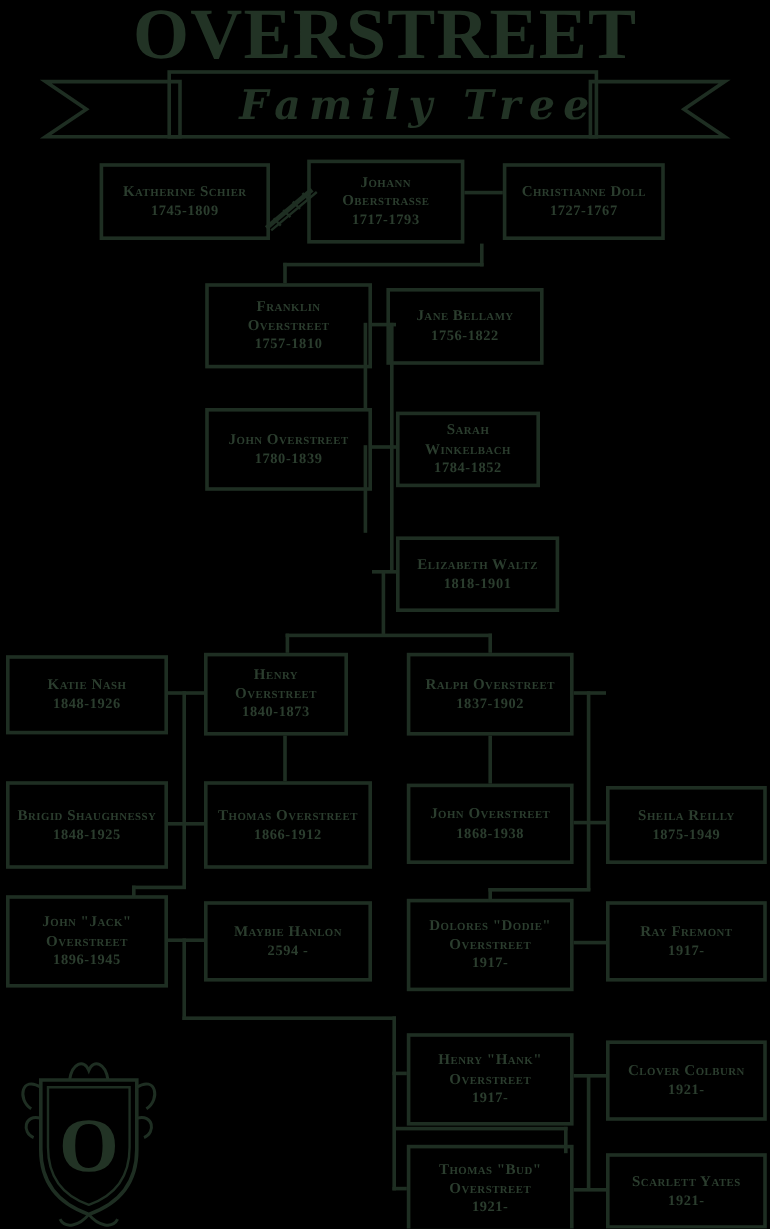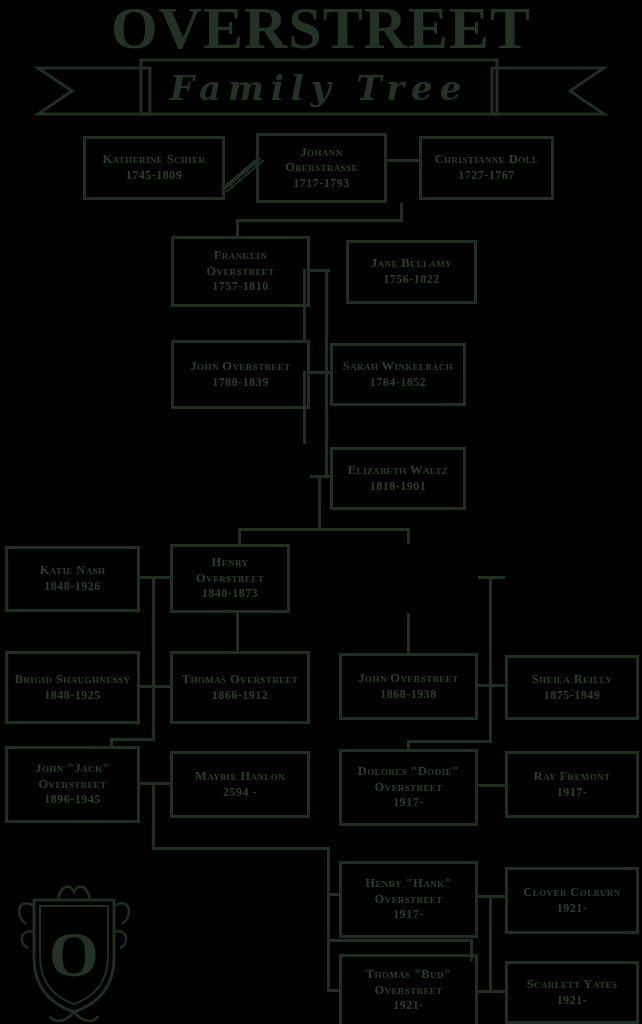--- a/index.html
+++ b/index.html
@@ -12,21 +12,21 @@
     position:relative;width:642px;height:1024px;background:var(--bg);
     overflow:hidden;font-family:"Liberation Serif",serif;
   }
   #main-title{
     position:absolute;left:0;top:-6px;width:642px;text-align:center;
     font-size:60px;font-weight:bold;letter-spacing:1px;color:#223325;
     font-variant:small-caps;
   }
   #banner-text{
     position:absolute;left:140px;top:62px;width:358px;height:52px;
-    text-align:center;line-height:52px;
+    text-align:right;line-height:52px;
     font-family:"DejaVu Serif",serif;font-style:italic;font-weight:bold;
     font-size:34px;letter-spacing:7px;color:#223325;
   }
   .pbox{
     position:absolute;border:3px solid var(--line);background:var(--bg);
     display:flex;flex-direction:column;align-items:center;justify-content:center;
     text-align:center;color:var(--ink);padding:2px 4px;box-sizing:border-box;
   }
   .pname{
     font-variant:small-caps;font-weight:bold;font-size:12.5px;line-height:1.25;
@@ -64,46 +64,50 @@
   </div>
   <div class="pbox" style="left:419px;top:136px;width:135px;height:64px">
     <div class="pname">Christianne Doll</div>
     <div class="pdates">1727-1767</div>
   </div>
 
   <div class="pbox" style="left:171px;top:236px;width:139px;height:71px">
     <div class="pname">Franklin Overstreet</div>
     <div class="pdates">1757-1810</div>
   </div>
-  <div class="pbox" style="left:346px;top:240px;width:131px;height:64px">
+  <div class="pbox" style="left:322px;top:240px;width:131px;height:64px">
     <div class="pname">Jane Bellamy</div>
     <div class="pdates">1756-1822</div>
   </div>
 
   <div class="pbox" style="left:171px;top:340px;width:139px;height:69px">
     <div class="pname">John Overstreet</div>
     <div class="pdates">1780-1839</div>
   </div>
-  <div class="pbox" style="left:330px;top:343px;width:136px;height:63px">
+  <div class="pbox" style="left:330px;top:343px;width:120px;height:63px">
     <div class="pname">Sarah Winkelbach</div>
     <div class="pdates">1784-1852</div>
   </div>
 
   <div class="pbox" style="left:330px;top:447px;width:136px;height:63px">
     <div class="pname">Elizabeth Waltz</div>
     <div class="pdates">1818-1901</div>
   </div>
 
   <div class="pbox" style="left:5px;top:546px;width:135px;height:66px">
     <div class="pname">Katie Nash</div>
     <div class="pdates">1848-1926</div>
   </div>
   <div class="pbox" style="left:170px;top:544px;width:120px;height:69px">
     <div class="pname">Henry Overstreet</div>
     <div class="pdates">1840-1873</div>
+  </div>
+  <div class="pbox" style="left:339px;top:544px;width:139px;height:69px">
+    <div class="pname">Ralph Overstreet</div>
+    <div class="pdates">1837-1902</div>
   </div>
 
   <div class="pbox" style="left:5px;top:651px;width:135px;height:73px">
     <div class="pname">Brigid Shaughnessy</div>
     <div class="pdates">1848-1925</div>
   </div>
   <div class="pbox" style="left:170px;top:651px;width:140px;height:73px">
     <div class="pname">Thomas Overstreet</div>
     <div class="pdates">1866-1912</div>
   </div>

